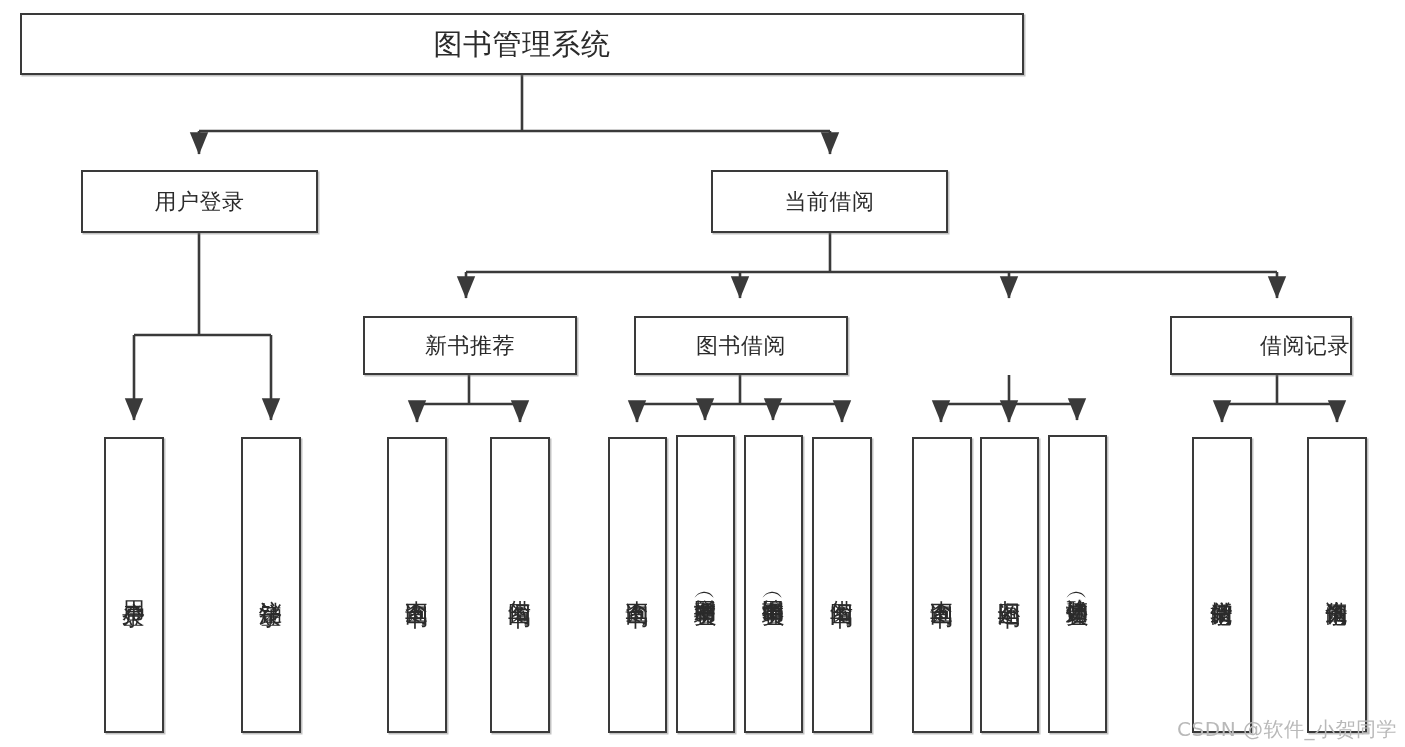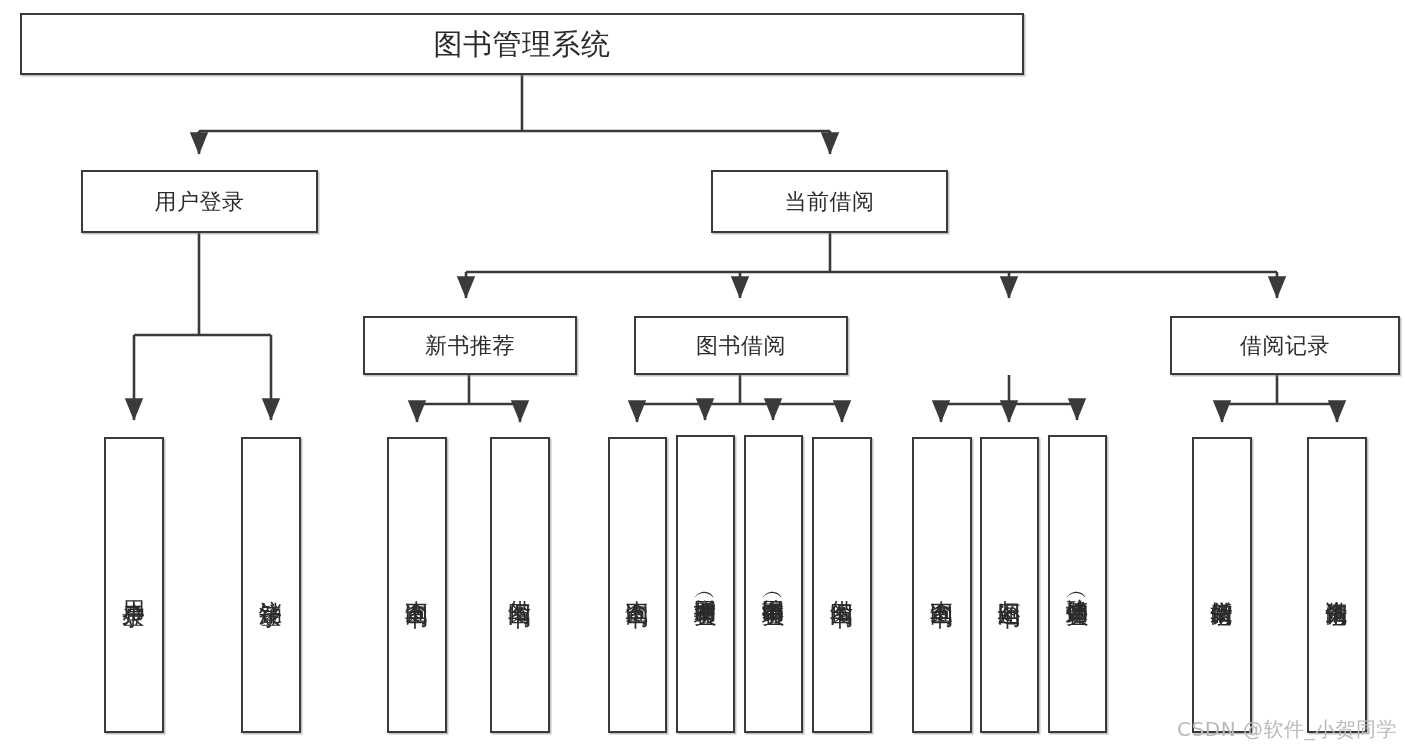--- a/index.html
+++ b/index.html
@@ -151,21 +151,21 @@
 
   <div class="node horiz" style="left:363px; top:316px; width:214px; height:59px;">
     <span class="label">新书推荐</span>
   </div>
 
   <div class="node horiz" style="left:634px; top:316px; width:214px; height:59px;">
     <span class="label">图书借阅</span>
   </div>
 
 
-  <div class="node horiz" style="left:1170px; top:316px; width:230px; height:59px;">
+  <div class="node horiz" style="left:1170px; top:316px; width:182px; height:59px;justify-content:flex-end;">
     <span class="label">借阅记录</span>
   </div>
 
   <div class="node vert" style="left:104px; top:437px; width:60px; height:296px;">
     <span class="label">用户登录</span>
   </div>
 
   <div class="node vert" style="left:241px; top:437px; width:60px; height:296px;">
     <span class="label">注销登录</span>
   </div>

